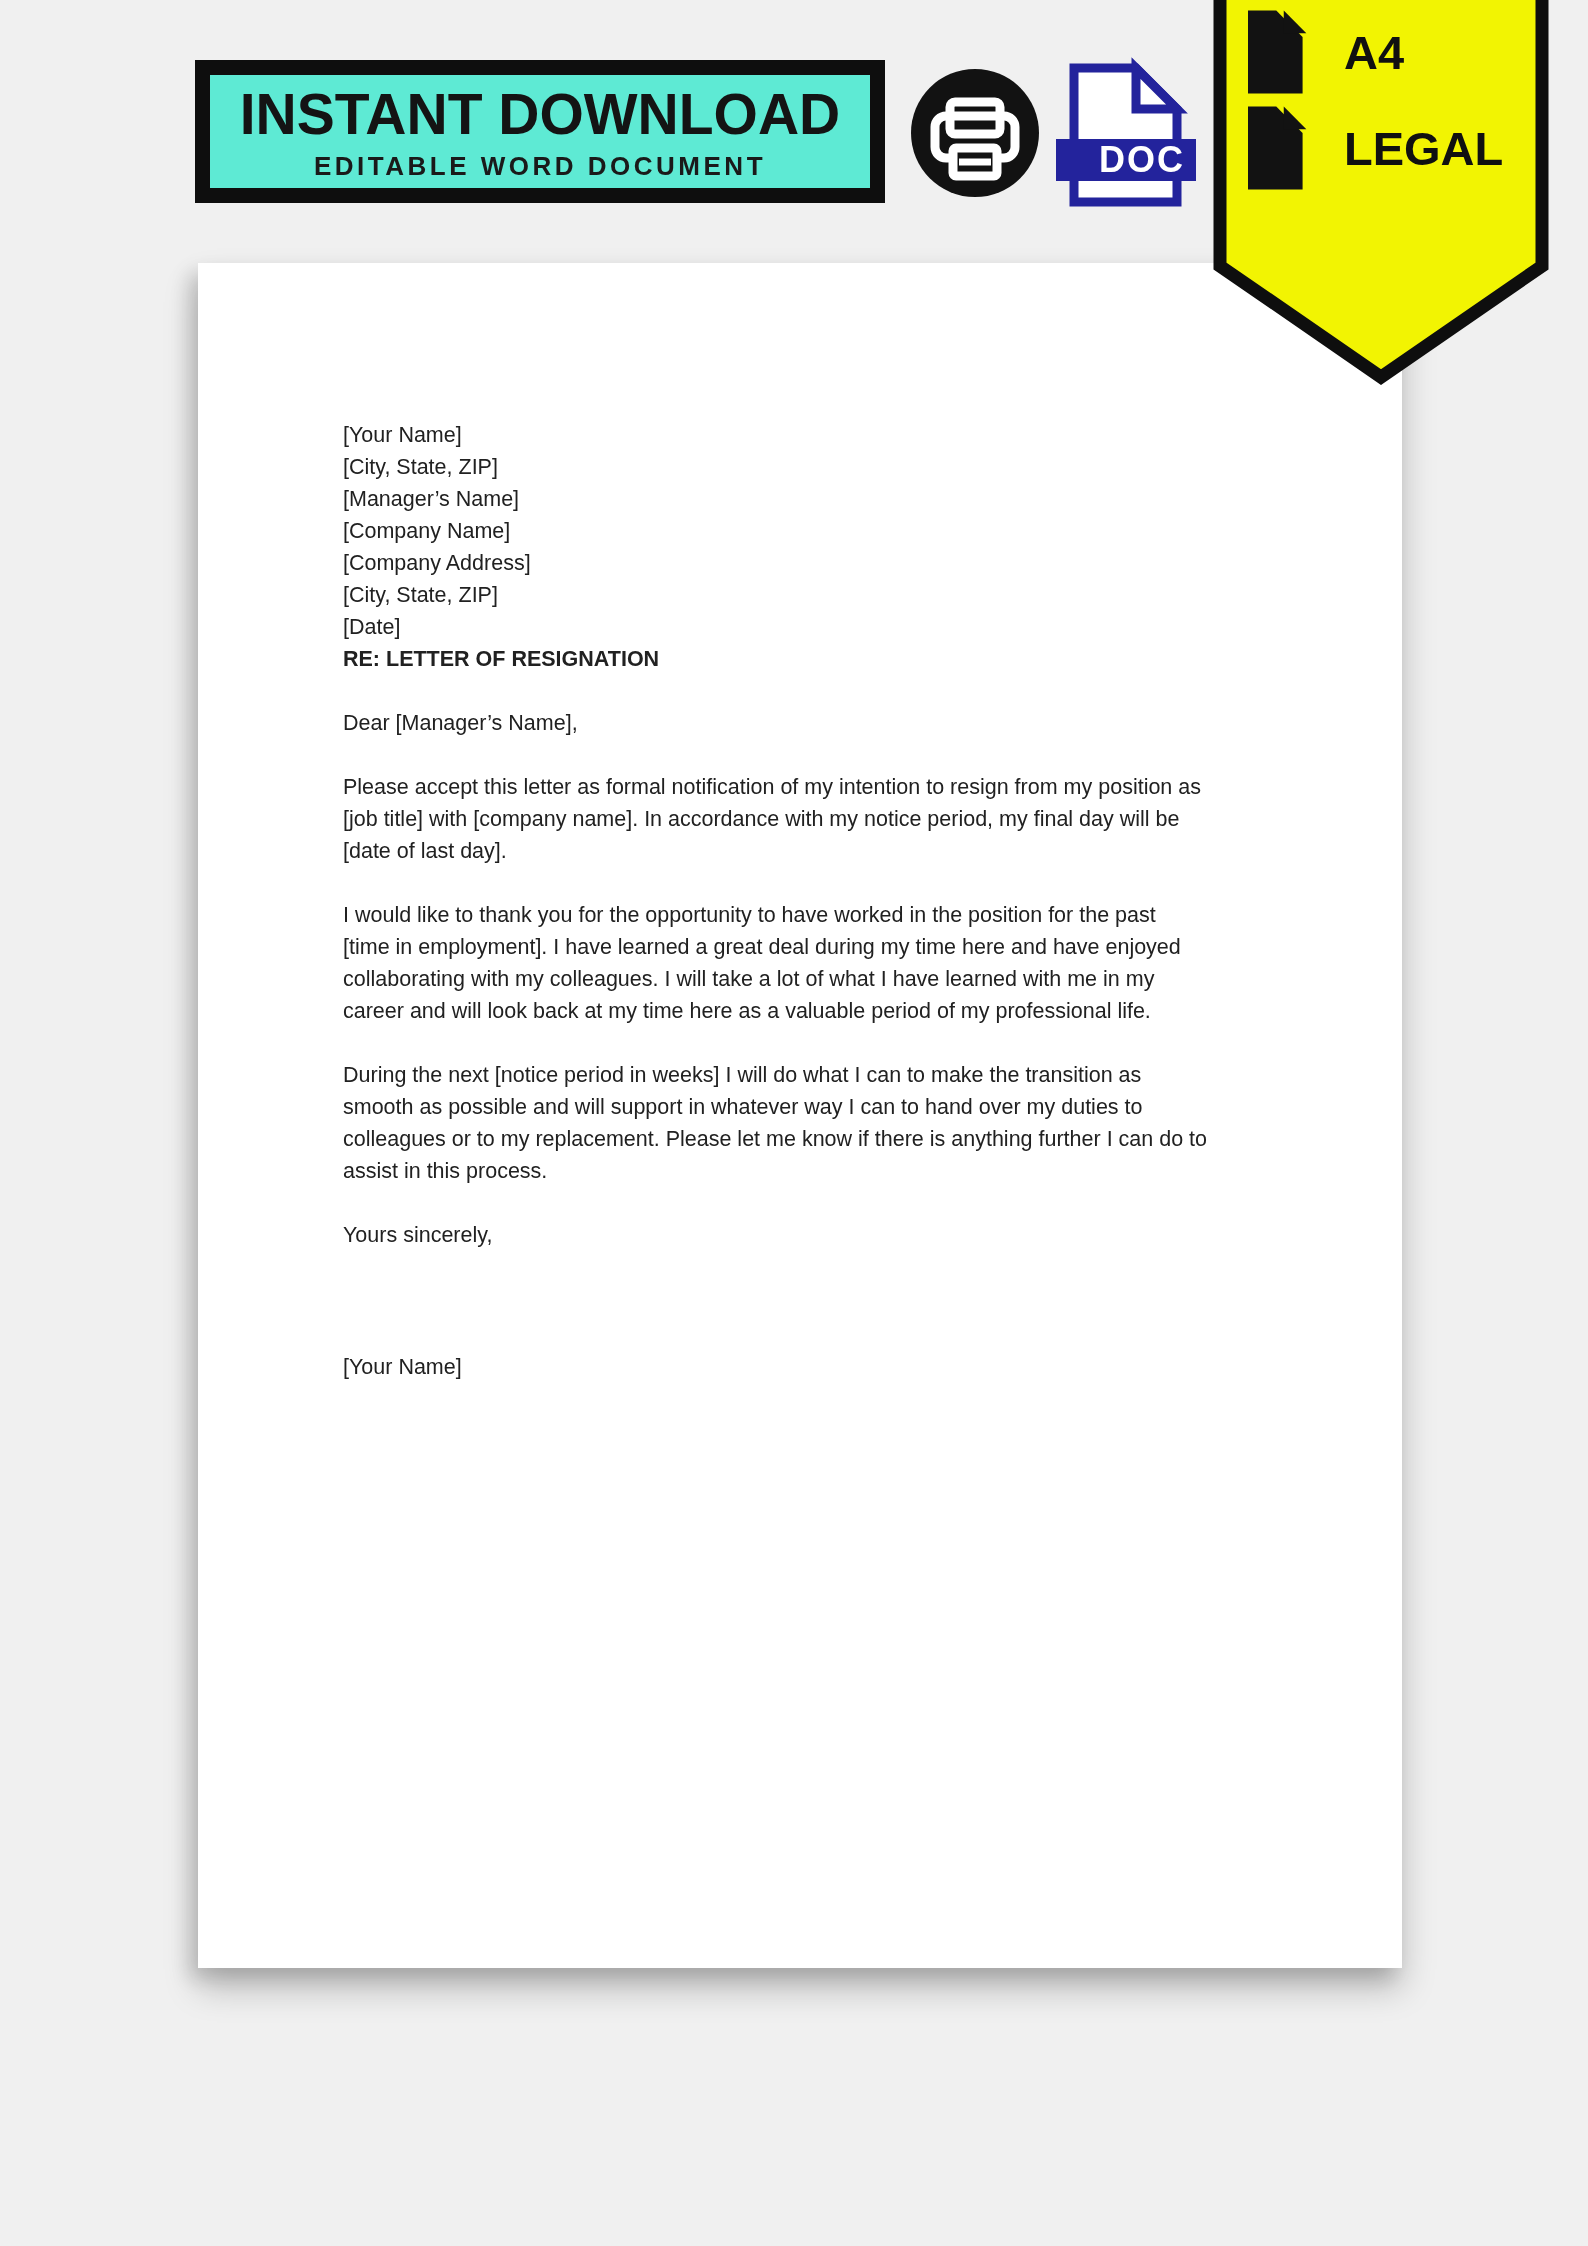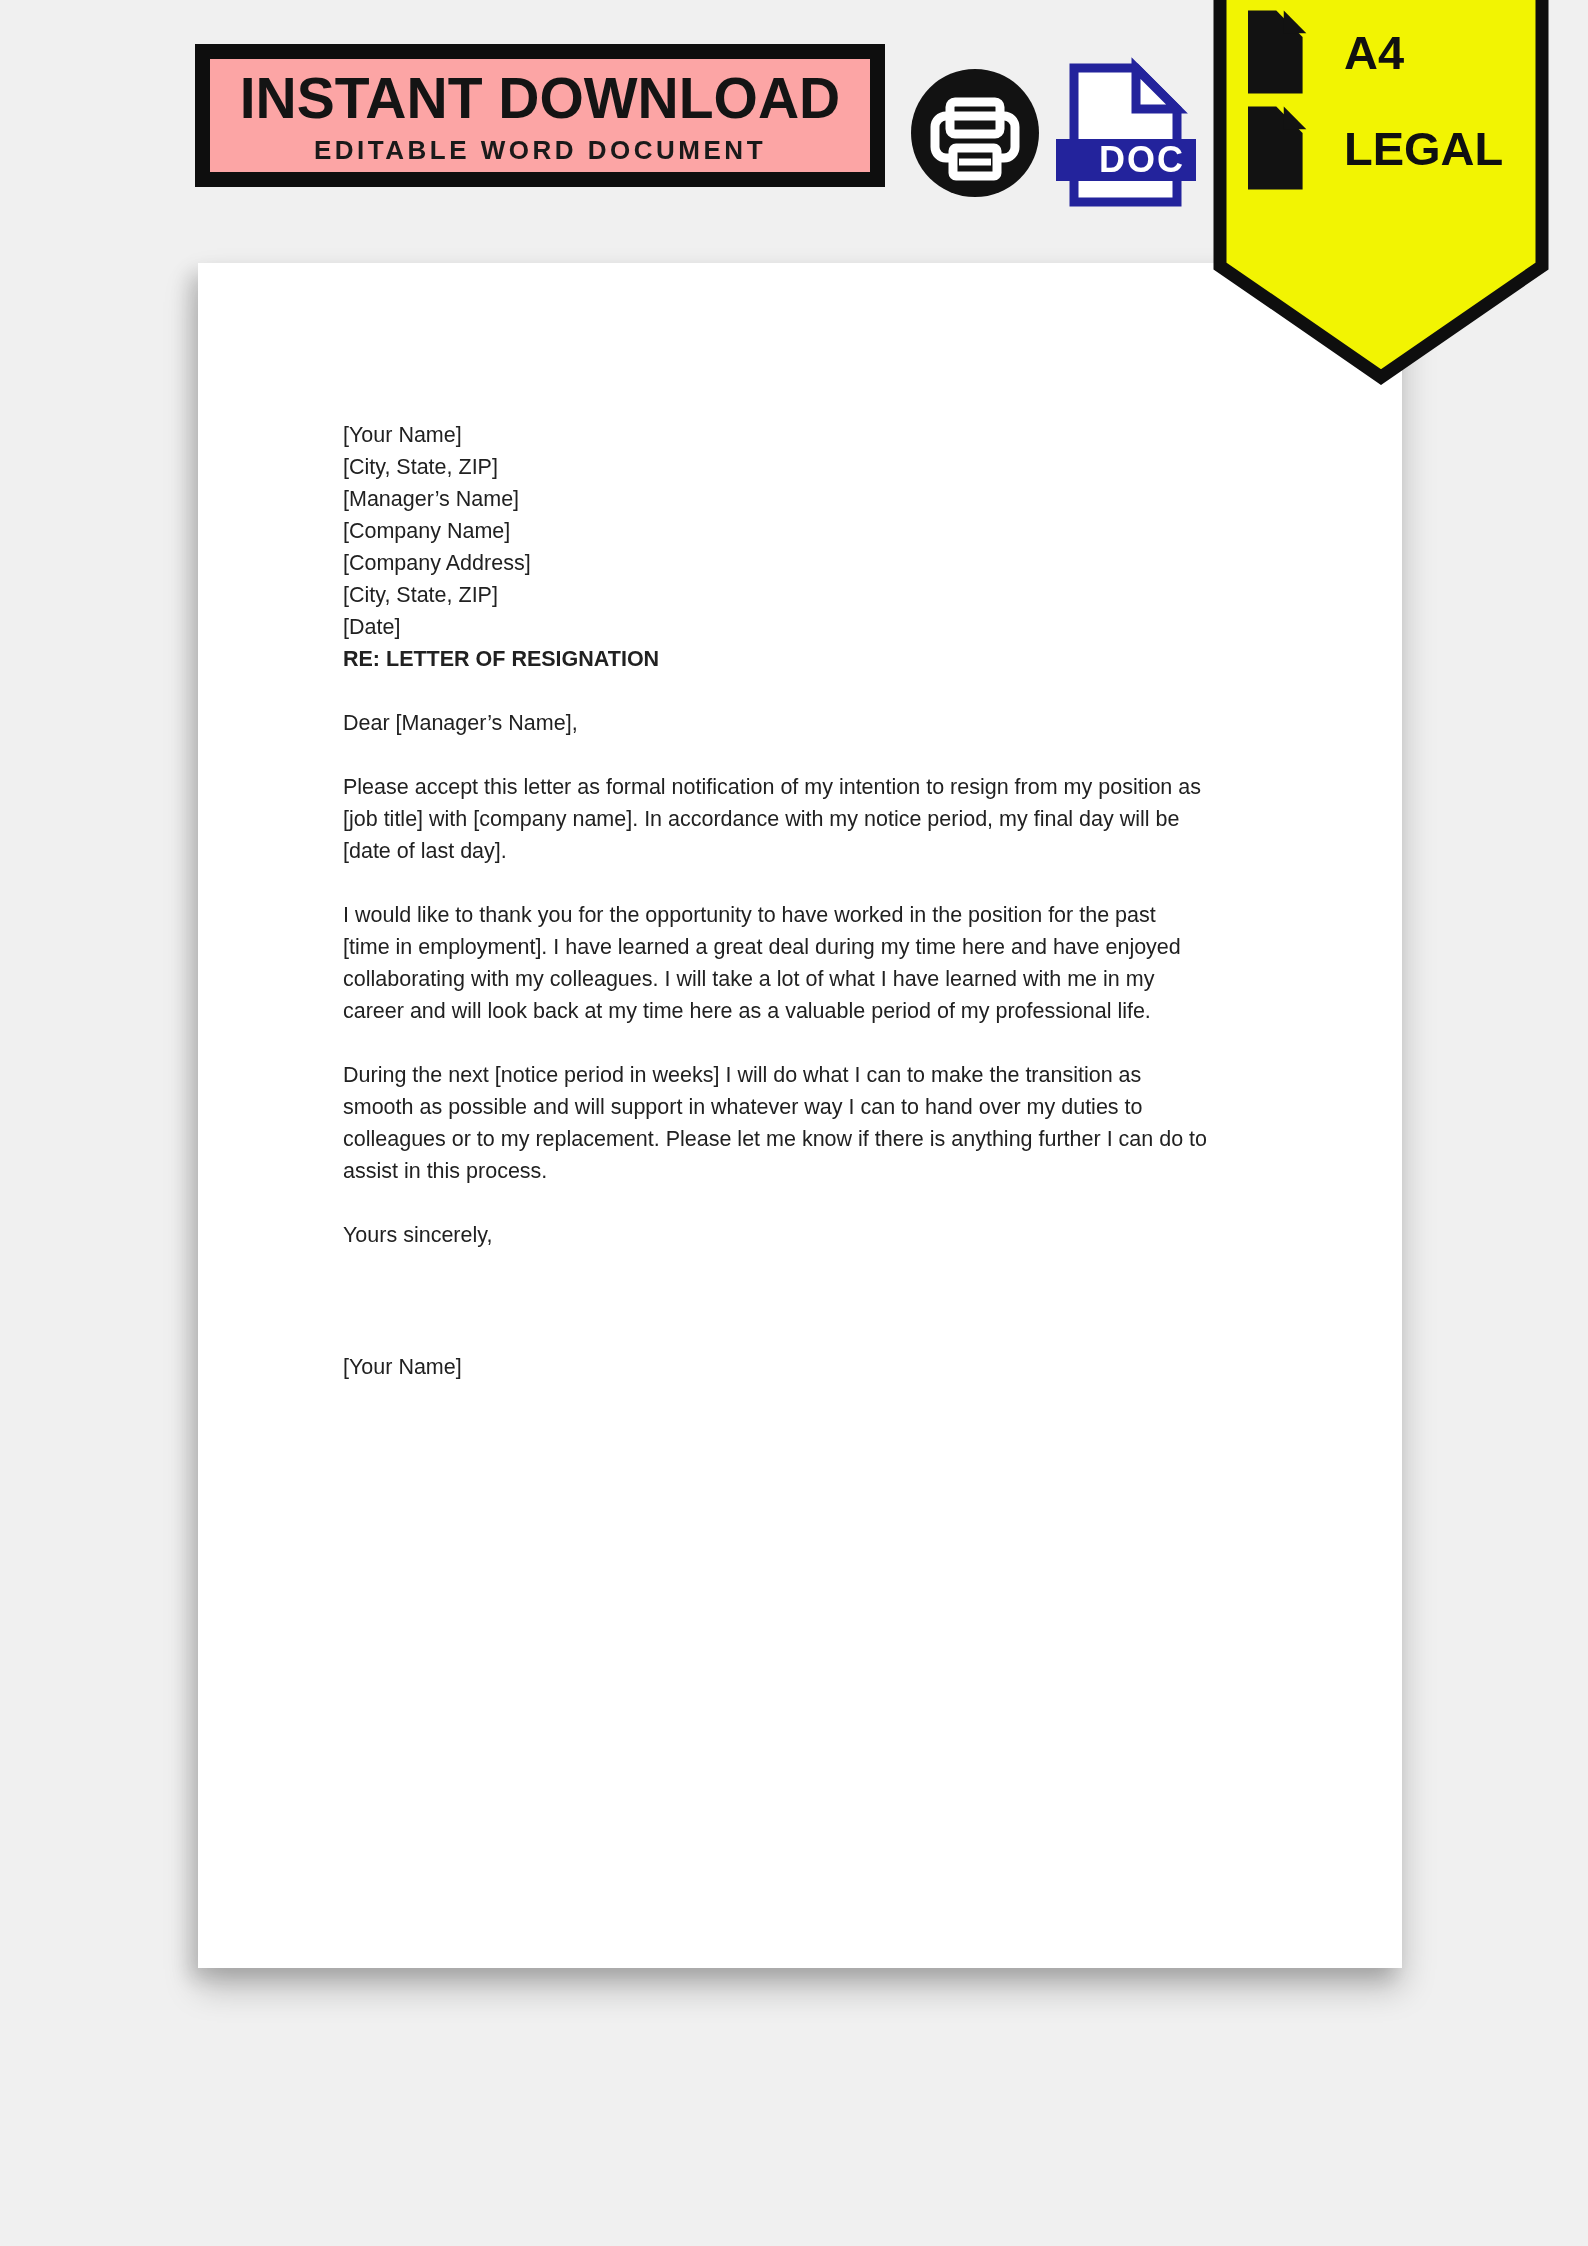--- a/index.html
+++ b/index.html
@@ -2,22 +2,22 @@
 <html><head>
 <meta charset="utf-8">
 <style>
   * { margin:0; padding:0; box-sizing:border-box; }
   html,body { width:1588px; height:2246px; }
   body { font-family:"Liberation Sans", sans-serif; background:#f0f0f0; }
   .stage { position:relative; width:1588px; height:2246px; background:#f0f0f0; overflow:hidden; }
 
   
   .dl-box {
-    position:absolute; left:195px; top:44px; width:690px; height:143px;
-    border:15px solid #0e0e0e; background:#fca5a5;
+    position:absolute; left:195px; top:60px; width:690px; height:143px;
+    border:15px solid #0e0e0e; background:#5eead4;
     display:flex; flex-direction:column; align-items:center; justify-content:center; gap:4px;
   }
   .dl-title { font-size:57px; font-weight:800; color:#141414; letter-spacing:0px; white-space:nowrap; }
   .dl-sub   { font-size:26px; font-weight:600; color:#1a1a1a; letter-spacing:3.5px; white-space:nowrap; }
 
   
   .printer-wrap { position:absolute; left:908px; top:66px; width:134px; height:134px; }
 
   
   .docfile-wrap { position:absolute; left:1056px; top:64px; width:140px; height:142px; }

